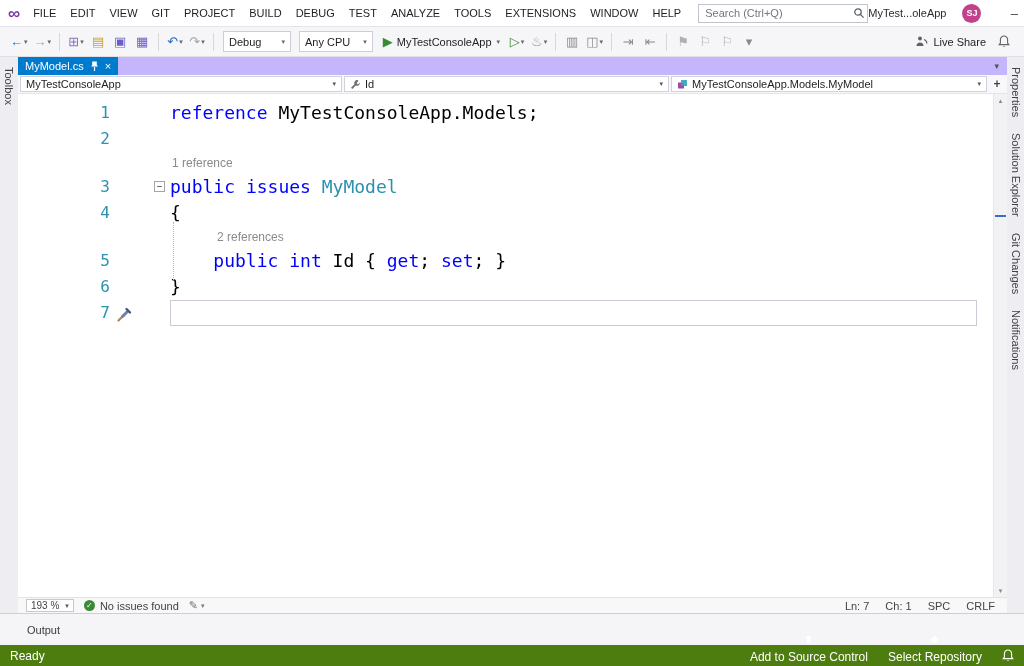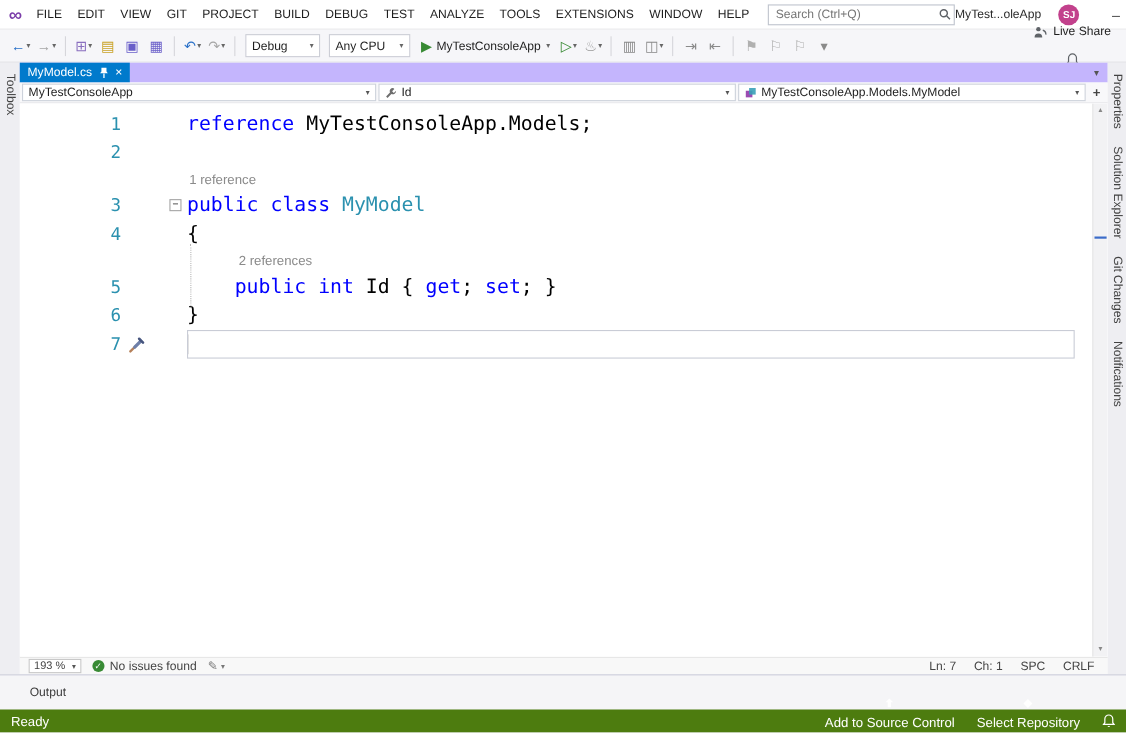--- a/index.html
+++ b/index.html
@@ -23,21 +23,21 @@
 
   
   .toolbar { height:30px; background:#F6F6F9; border-bottom:1px solid #E0E0E4; display:flex; align-items:center; padding:0 8px; }
   .toolbar-items { display:flex; align-items:center; gap:2px; }
   .tb-btn { height:22px; min-width:20px; display:flex; align-items:center; justify-content:center; padding:0 2px; }
   .tb-glyph { font-size:13px; line-height:1; }
   .tb-caret { font-size:7px; color:#666; margin-left:1px; }
   .tb-sep { width:1px; height:18px; background:#D6D6DB; margin:0 4px; }
   .tb-select { height:21px; border:1px solid #CCCED6; background:#fff; display:flex; align-items:center; justify-content:space-between; font-size:11px; padding:0 5px; gap:12px; margin:0 3px; min-width:68px; }
   .tb-run { display:flex; align-items:center; gap:4px; font-size:11px; padding:0 5px; }
-  .toolbar-right { margin-left:auto; display:flex; align-items:center; gap:12px; padding-right:6px;flex-direction:column; }
+  .toolbar-right { margin-left:auto; display:flex; align-items:center; gap:12px; padding-right:6px; }
   .live-share { display:flex; align-items:center; gap:5px; font-size:11px; color:#1E1E1E; }
 
   
   .main-row { flex:1; min-height:0; display:flex; }
   .strip { width:18px; background:#EEEEF2; display:flex; flex-direction:column; align-items:center; flex:none; }
   .strip.right { width:17px; }
   .vtab { writing-mode:vertical-rl; font-size:11px; color:#424242; margin-top:4px; padding:6px 0; cursor:default; }
 
   .editor-zone { flex:1; min-width:0; display:flex; flex-direction:column; background:#fff; }
 
@@ -277,21 +277,21 @@
 
       <div class="editor-content">
         <div id="code-rows">
             <div class="row code"><div class="num">1</div><div class="margin"></div><div class="code"><span class="tok-k">reference</span><span class="tok-p"> MyTestConsoleApp.Models;</span></div></div>
             <div class="row code"><div class="num">2</div><div class="margin"></div><div class="code"></div></div>
             <div class="row lens">
               <div class="num"></div>
               <div class="margin"></div>
               <div class="code" style="padding-left: 2px;">1 reference</div>
             </div>
-            <div class="row code"><div class="num">3</div><div class="margin"><div class="collapse-box">−</div></div><div class="code"><span class="tok-k">public</span><span class="tok-p"> </span><span class="tok-k">class</span><span class="tok-p"> </span><span class="tok-t">MyModel</span></div></div>
+            <div class="row code"><div class="num">3</div><div class="margin"><div class="collapse-box">−</div></div><div class="code"><span class="tok-k">public</span><span class="tok-p"> </span><span class="tok-k">issues</span><span class="tok-p"> </span><span class="tok-t">MyModel</span></div></div>
             <div class="row code"><div class="num">4</div><div class="margin"></div><div class="code"><span class="tok-p">{</span></div></div>
             <div class="row lens">
               <div class="num"></div>
               <div class="margin"></div>
               <div class="code" style="padding-left: 47px;">2 references</div>
             </div>
             <div class="row code"><div class="num">5</div><div class="margin"></div><div class="code"><span class="tok-p">    </span><span class="tok-k">public</span><span class="tok-p"> </span><span class="tok-k">int</span><span class="tok-p"> Id { </span><span class="tok-k">get</span><span class="tok-p">; </span><span class="tok-k">set</span><span class="tok-p">; }</span></div></div>
             <div class="row code"><div class="num">6</div><div class="margin"></div><div class="code"><span class="tok-p">}</span></div></div>
             <div class="row code current"><div class="num">7</div><div class="margin"><div class="quick-action"><svg width="16" height="16" viewBox="0 0 16 16">
                     <path d="M2.5 13.5 L7 9" stroke="#B5805A" stroke-width="2.2" stroke-linecap="round"></path>

